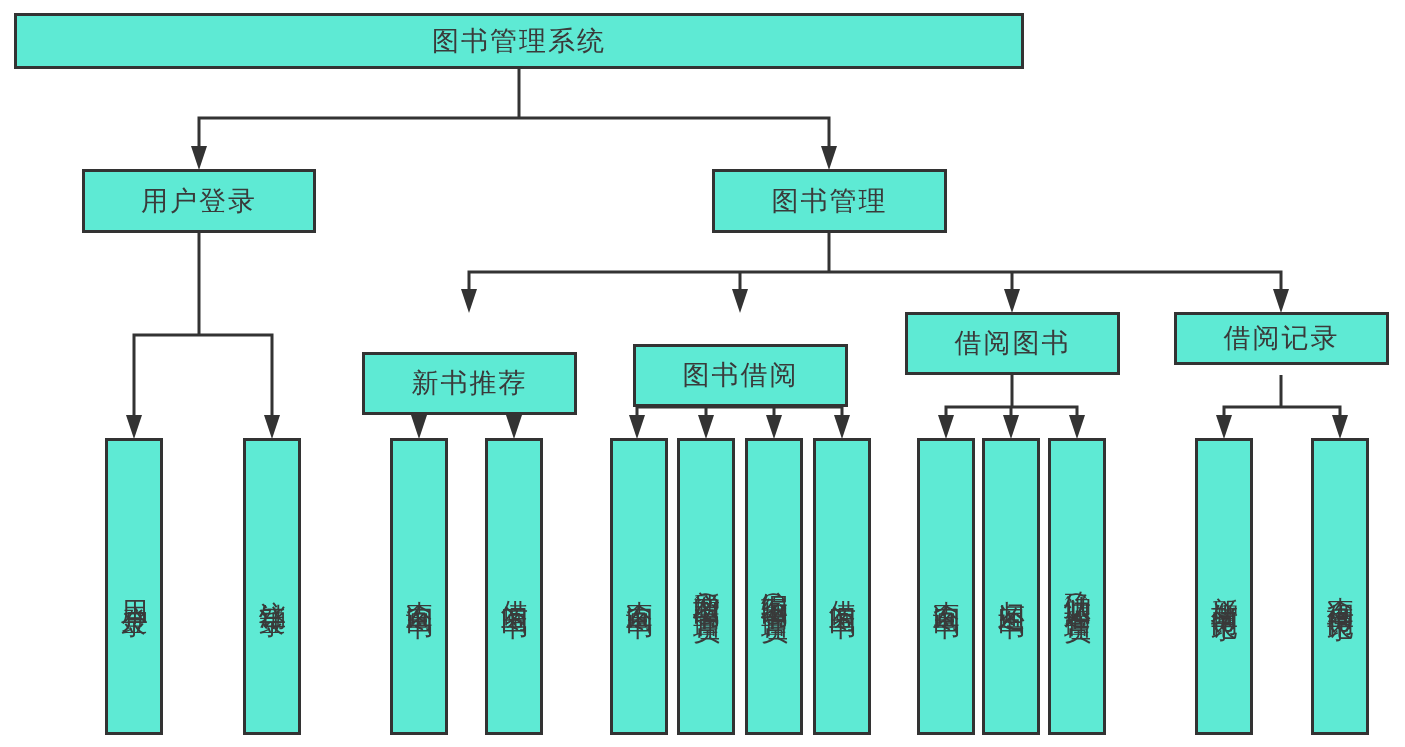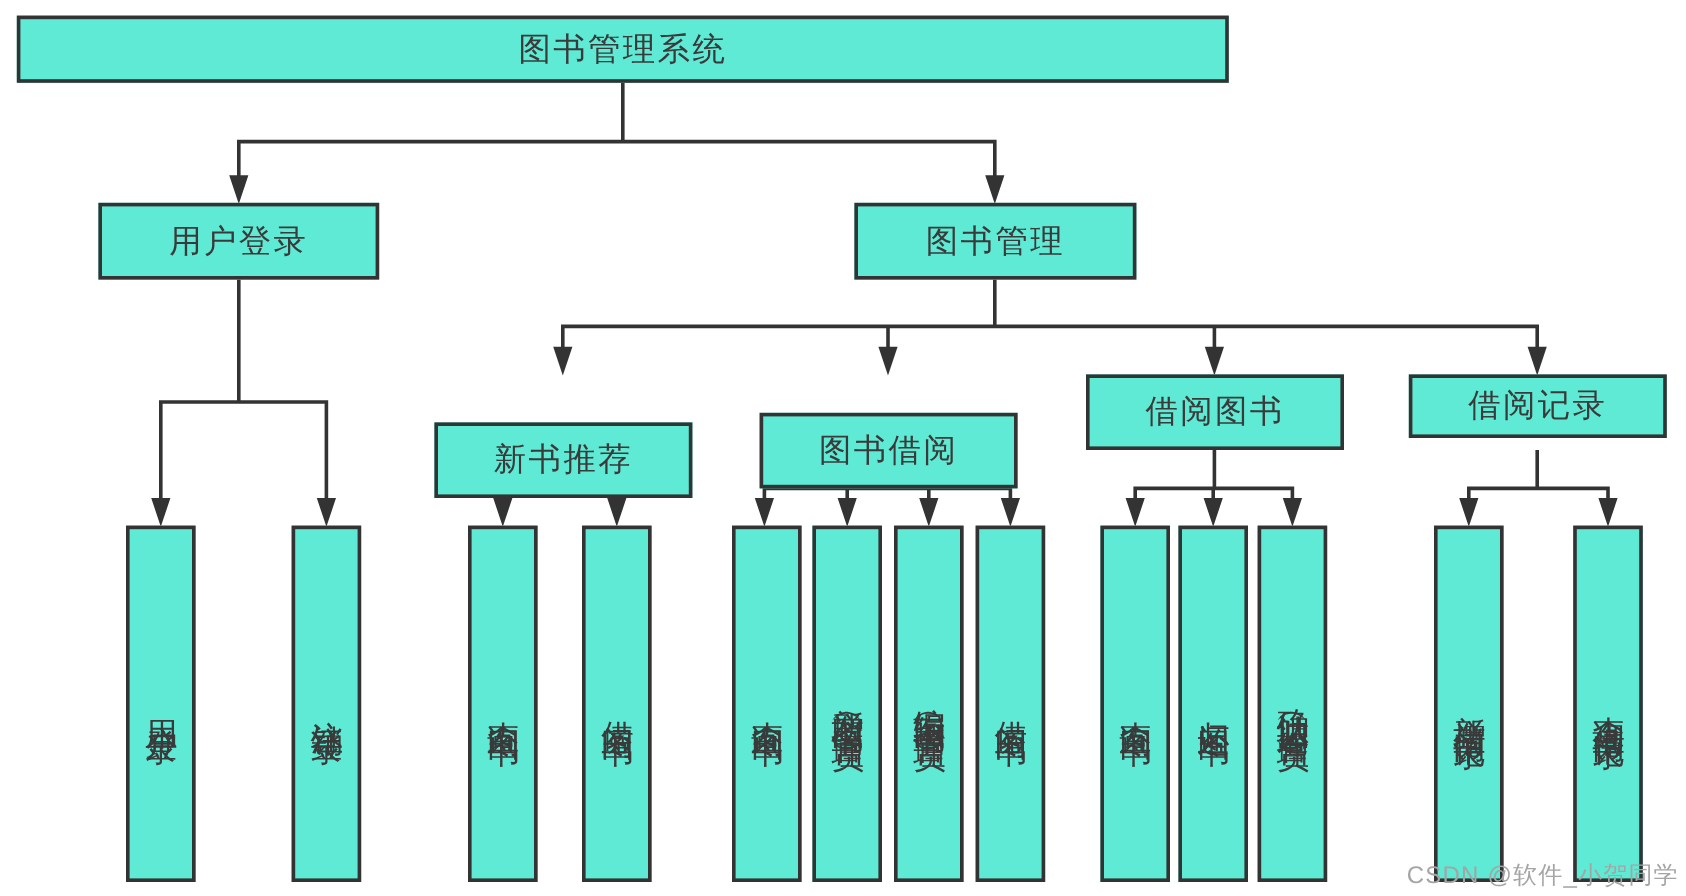--- a/index.html
+++ b/index.html
@@ -173,15 +173,14 @@
     <span class="vlabel">确认归还（管理员）</span>
   </div>
 
   <div class="box" style="left:1195px; top:438px; width:58px; height:297px;">
     <span class="vlabel">新增借阅记录</span>
   </div>
   <div class="box" style="left:1311px; top:438px; width:58px; height:297px;">
     <span class="vlabel">查询借阅记录</span>
   </div>
 
-  <div class="watermark">CSDN @软件_小贺同学</div>
 
 </div>
 
 </body></html>

